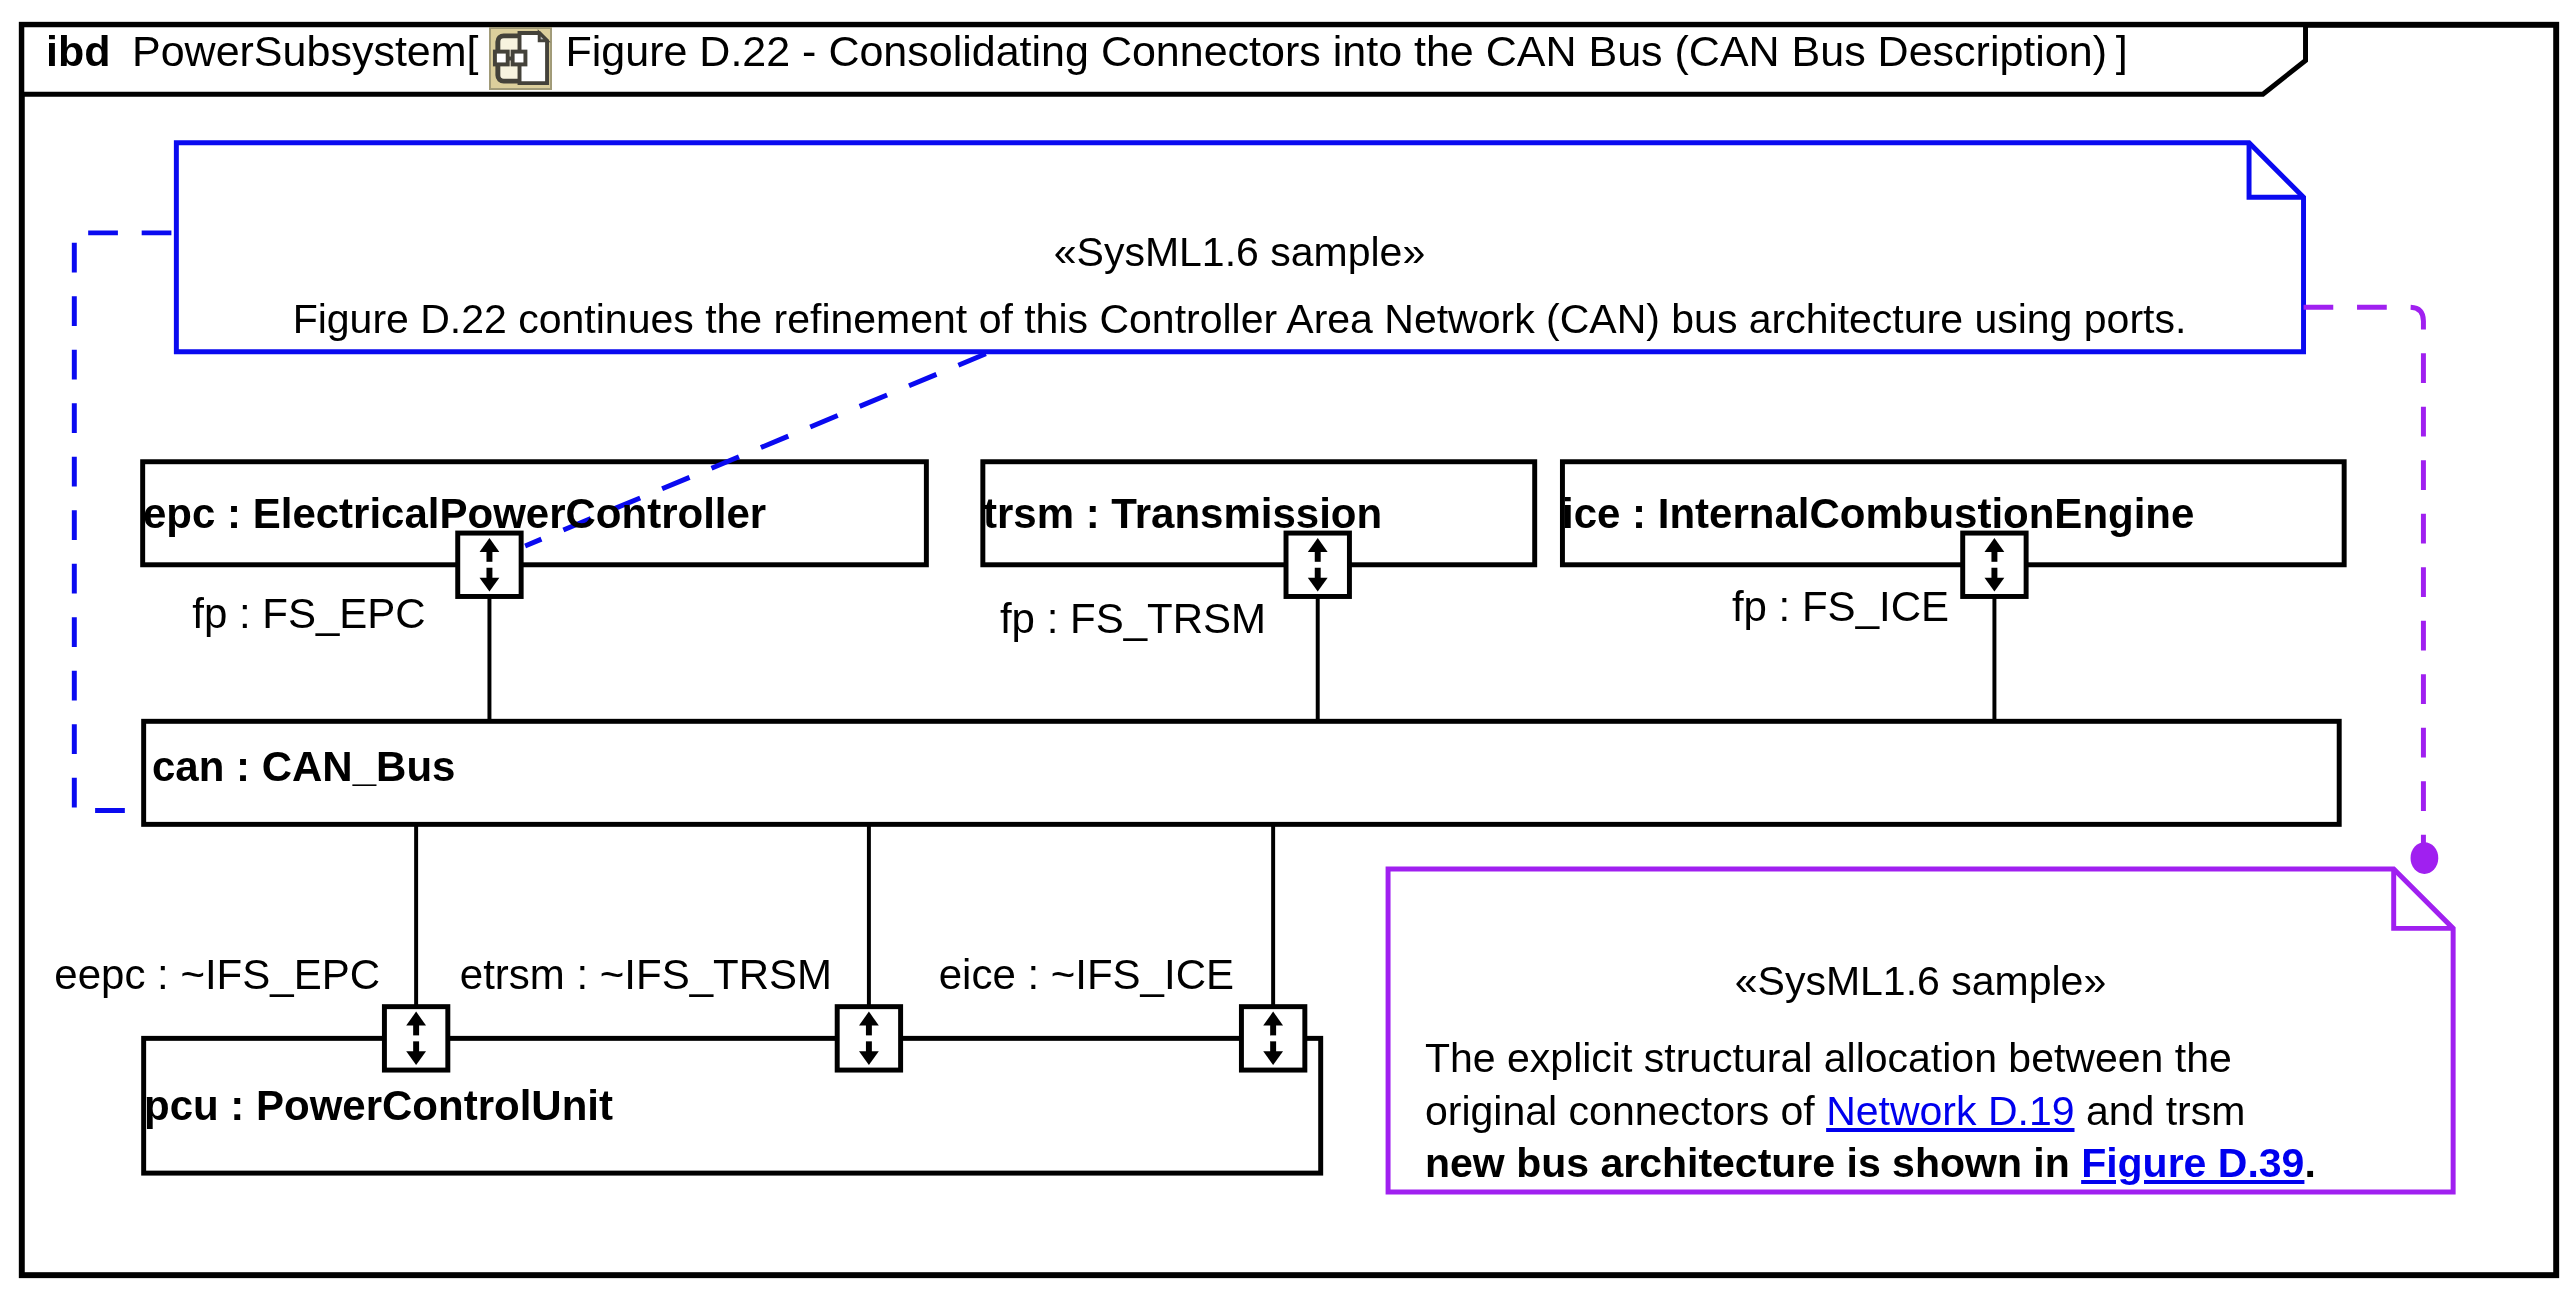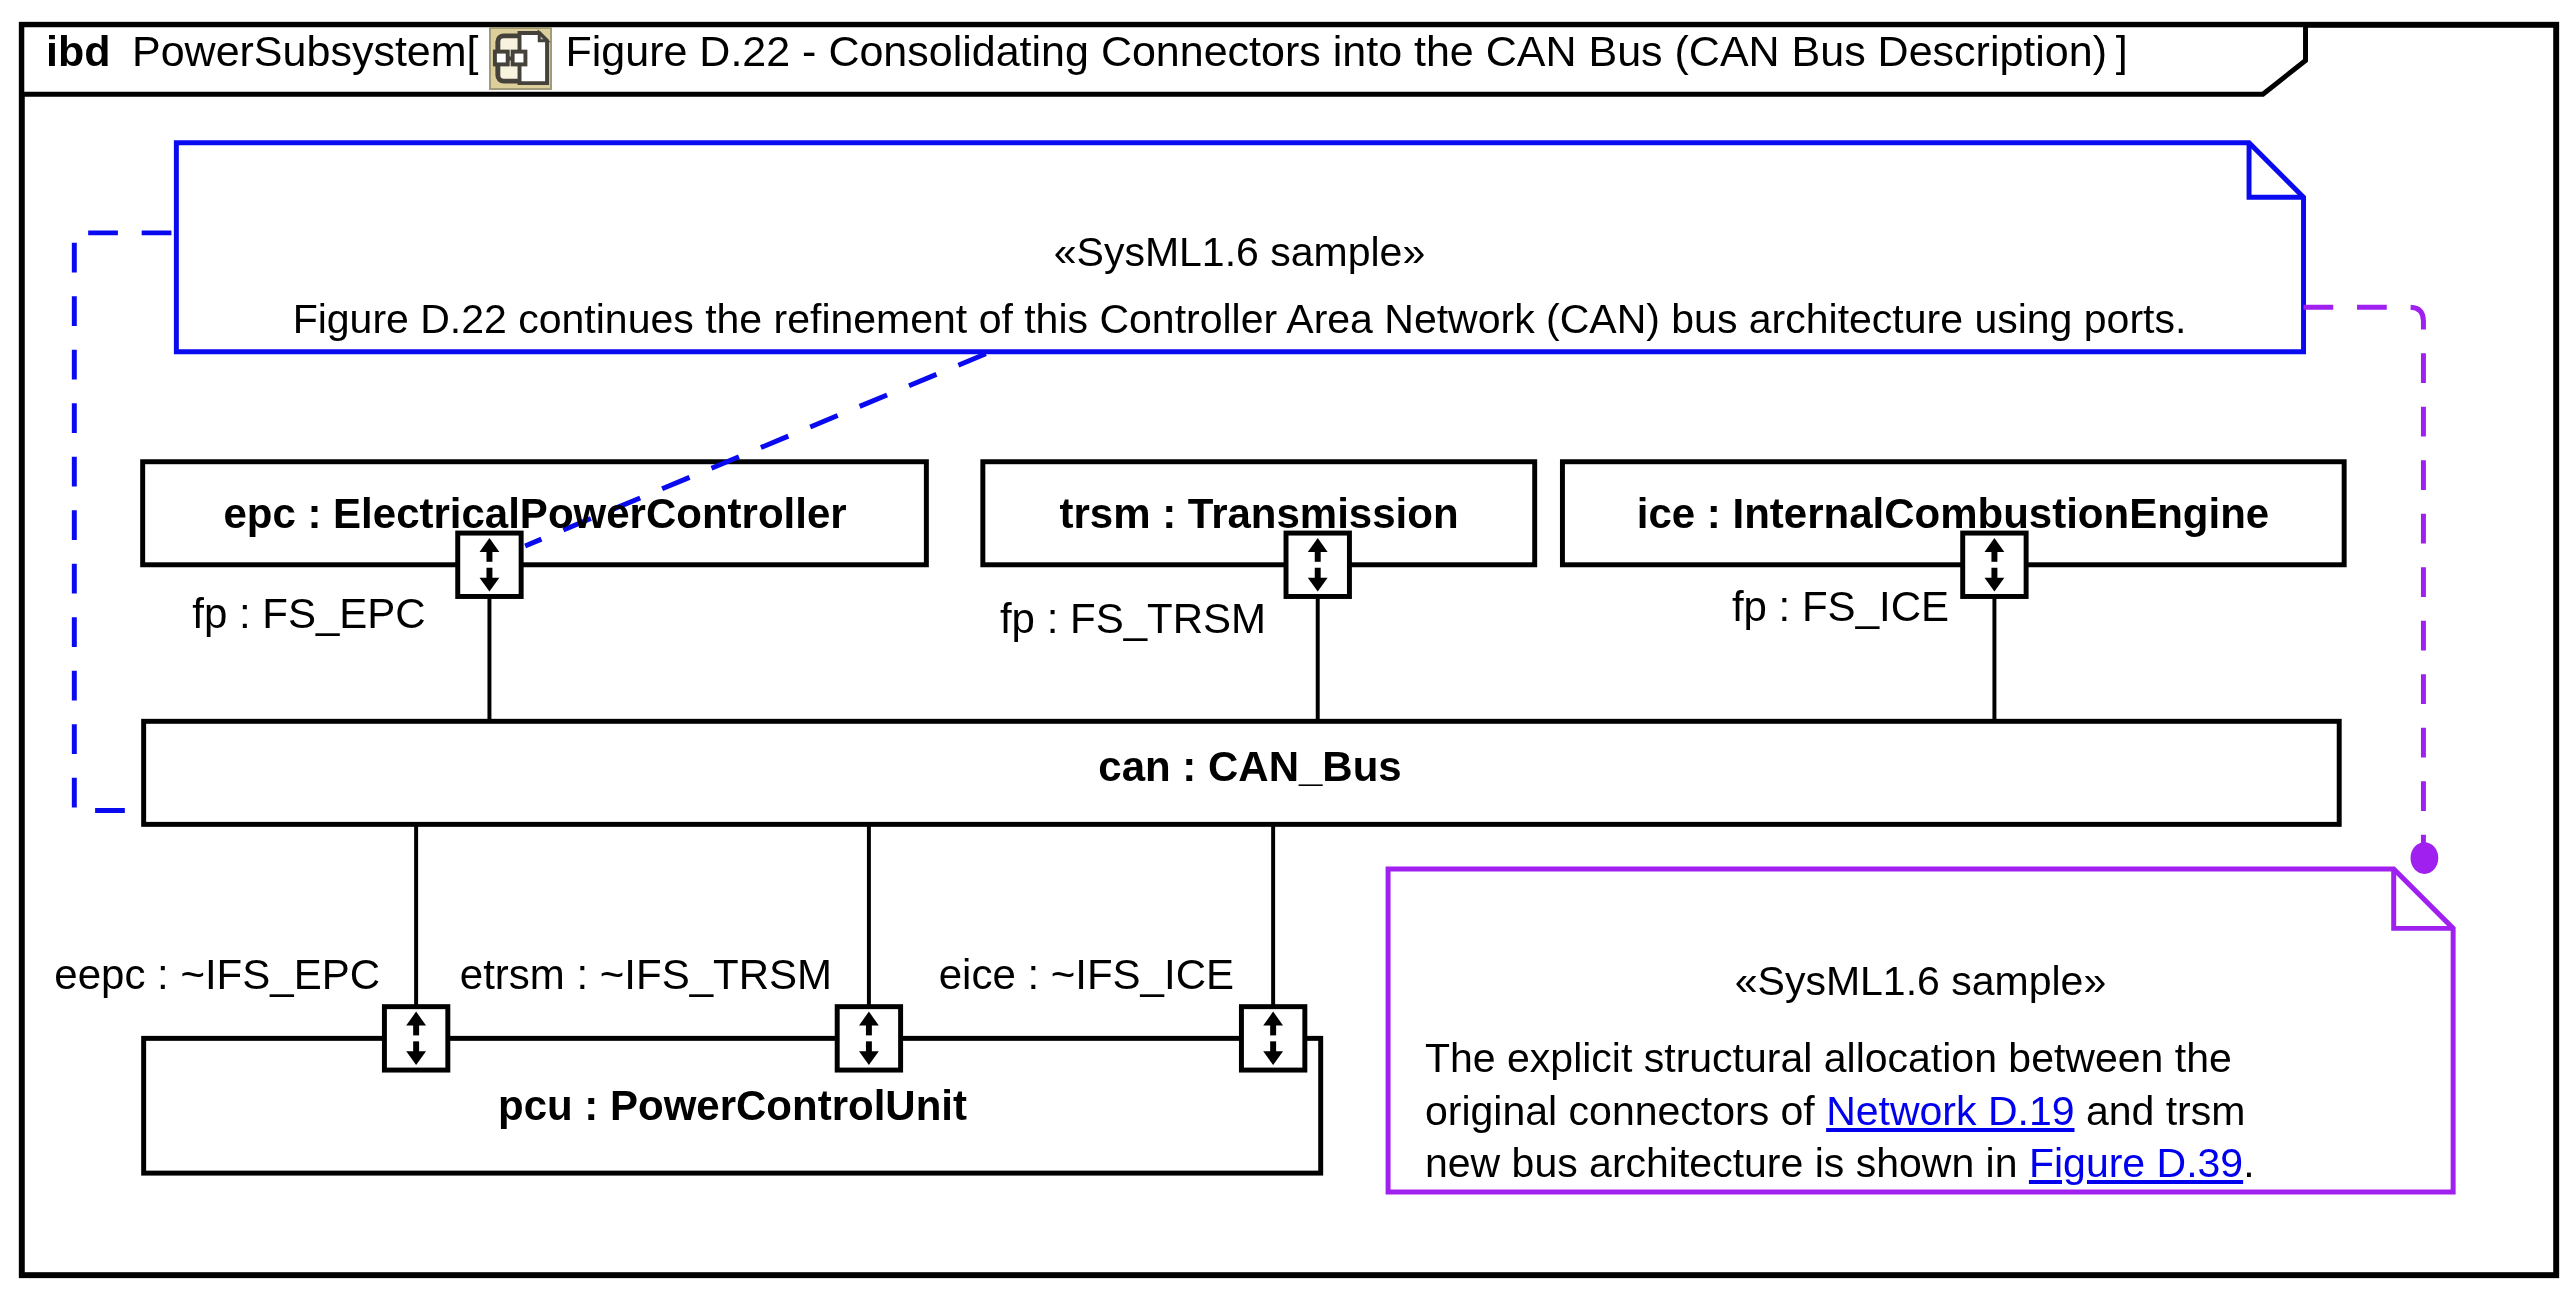--- a/index.html
+++ b/index.html
@@ -19,21 +19,20 @@
     line-height:46px;
   }
   .bold{font-weight:bold;}
   .center{text-align:center;}
   .right{text-align:right;}
   .blocklabel{
     position:absolute;
     color:#000;
     font-weight:bold;
     font-size:42px;
-    text-align:center;
     white-space:nowrap;
   }
   .notetext{font-size:41px;margin-top:9px;}
   .link{
     color:#0000ee;
     text-decoration:underline;
     cursor:pointer;
   }
   #title-bar{
     position:absolute;
@@ -182,18 +181,18 @@
 
   <div class="t right" style="left:38px;top:952px;width:342px;">eepc : ~IFS_EPC</div>
   <div class="t right" style="left:446px;top:952px;width:386px;">etrsm : ~IFS_TRSM</div>
   <div class="t right" style="left:892px;top:952px;width:342px;">eice : ~IFS_ICE</div>
 
   <div class="t notetext center" style="left:1388px;top:949px;width:1065px;">«SysML1.6 sample»</div>
   <div class="t notetext" style="left:1425px;top:1026px;">The explicit structural allocation between the</div>
   <div class="t notetext" style="left:1425px;top:1079px;">
     <span>original connectors of </span><span class="link">Network D.19</span><span> and trsm</span>
   </div>
-  <div class="t notetext" style="left:1425px;top:1131px;">
+  <div class="t notetext" style="left:1425px;top:1131px;font-weight:bold;">
     <span>new bus architecture is shown in </span><span class="link">Figure D.39</span><span>.</span>
   </div>
 
 </div>
 
 
 </body></html>

